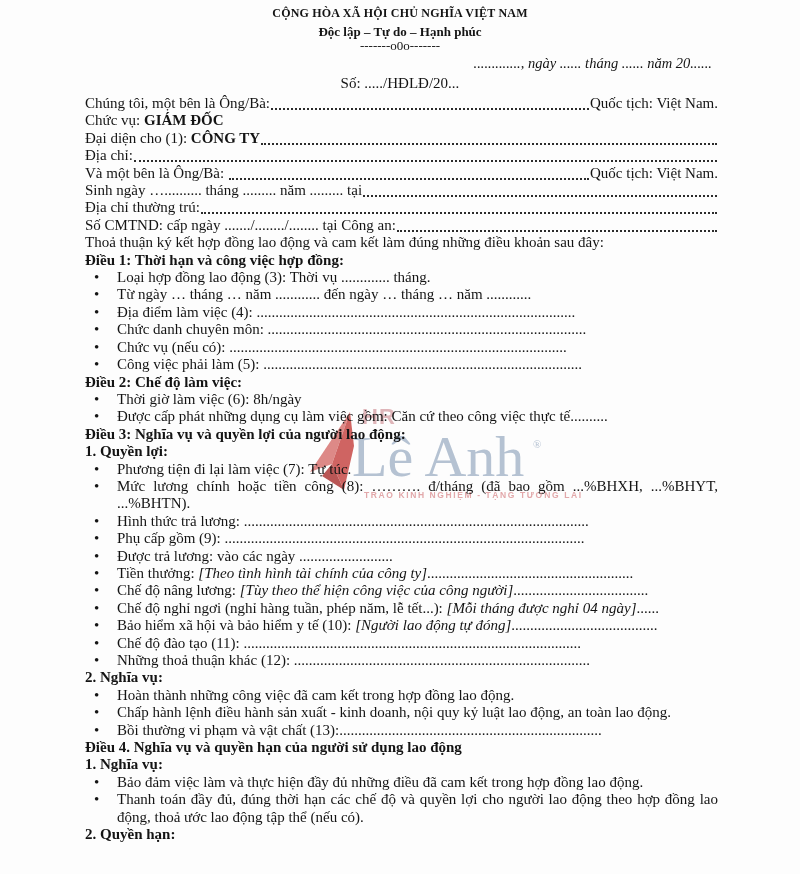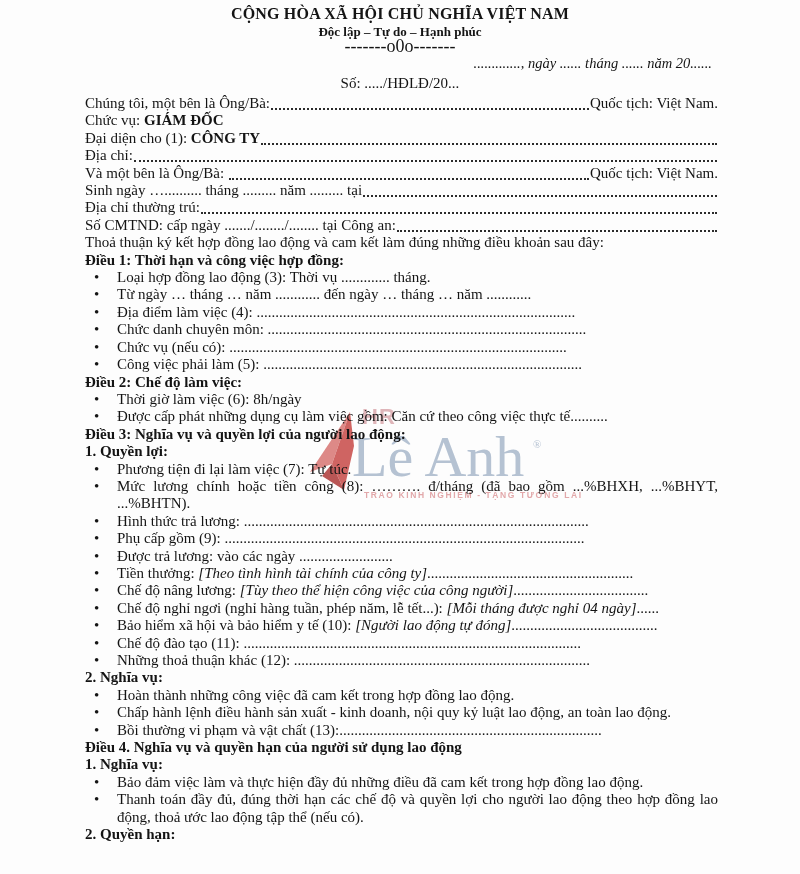--- a/index.html
+++ b/index.html
@@ -3,23 +3,23 @@
 <meta charset="utf-8">
 <style>
   html,body { margin:0; padding:0; background:#fff; }
   .page {
     position:relative; width:800px; height:874px; margin:0 auto;
     background:#fdfdfd; overflow:hidden;
     font-family:"Liberation Serif","DejaVu Serif",serif; color:#141414;
   }
   
   .head { text-align:center; padding-top:4px; position:relative; z-index:2; }
-  .nat   { font-size:16px; font-weight:bold; line-height:19px; letter-spacing:.2px; }
+  .nat   { font-size:12px; font-weight:bold; line-height:19px; letter-spacing:.2px; }
   .motto { font-size:13px; font-weight:bold; line-height:17px; }
-  .sep   { font-size:18px; line-height:12px; }
+  .sep   { font-size:13px; line-height:12px; }
   .date  { font-style:italic; font-size:14.5px; line-height:16px; text-align:right; padding-right:88px; margin-top:3px; position:relative; z-index:2;}
   .title { font-size:21px; font-weight:bold; line-height:22px; margin-top:2px; }
   .num   { font-size:15px; line-height:16px; padding-bottom:4px; }
   
   .bodytext { position:relative; z-index:2; padding:0 82px 0 85px; font-size:15px; }
   .line { line-height:17.4px; min-height:17.4px; }
   .h { font-weight:bold; }
   .pf { display:flex; }
   .pf .seg { white-space:pre; flex:0 0 auto; }
   .fill { flex:1 1 auto; position:relative; min-width:12px; }

